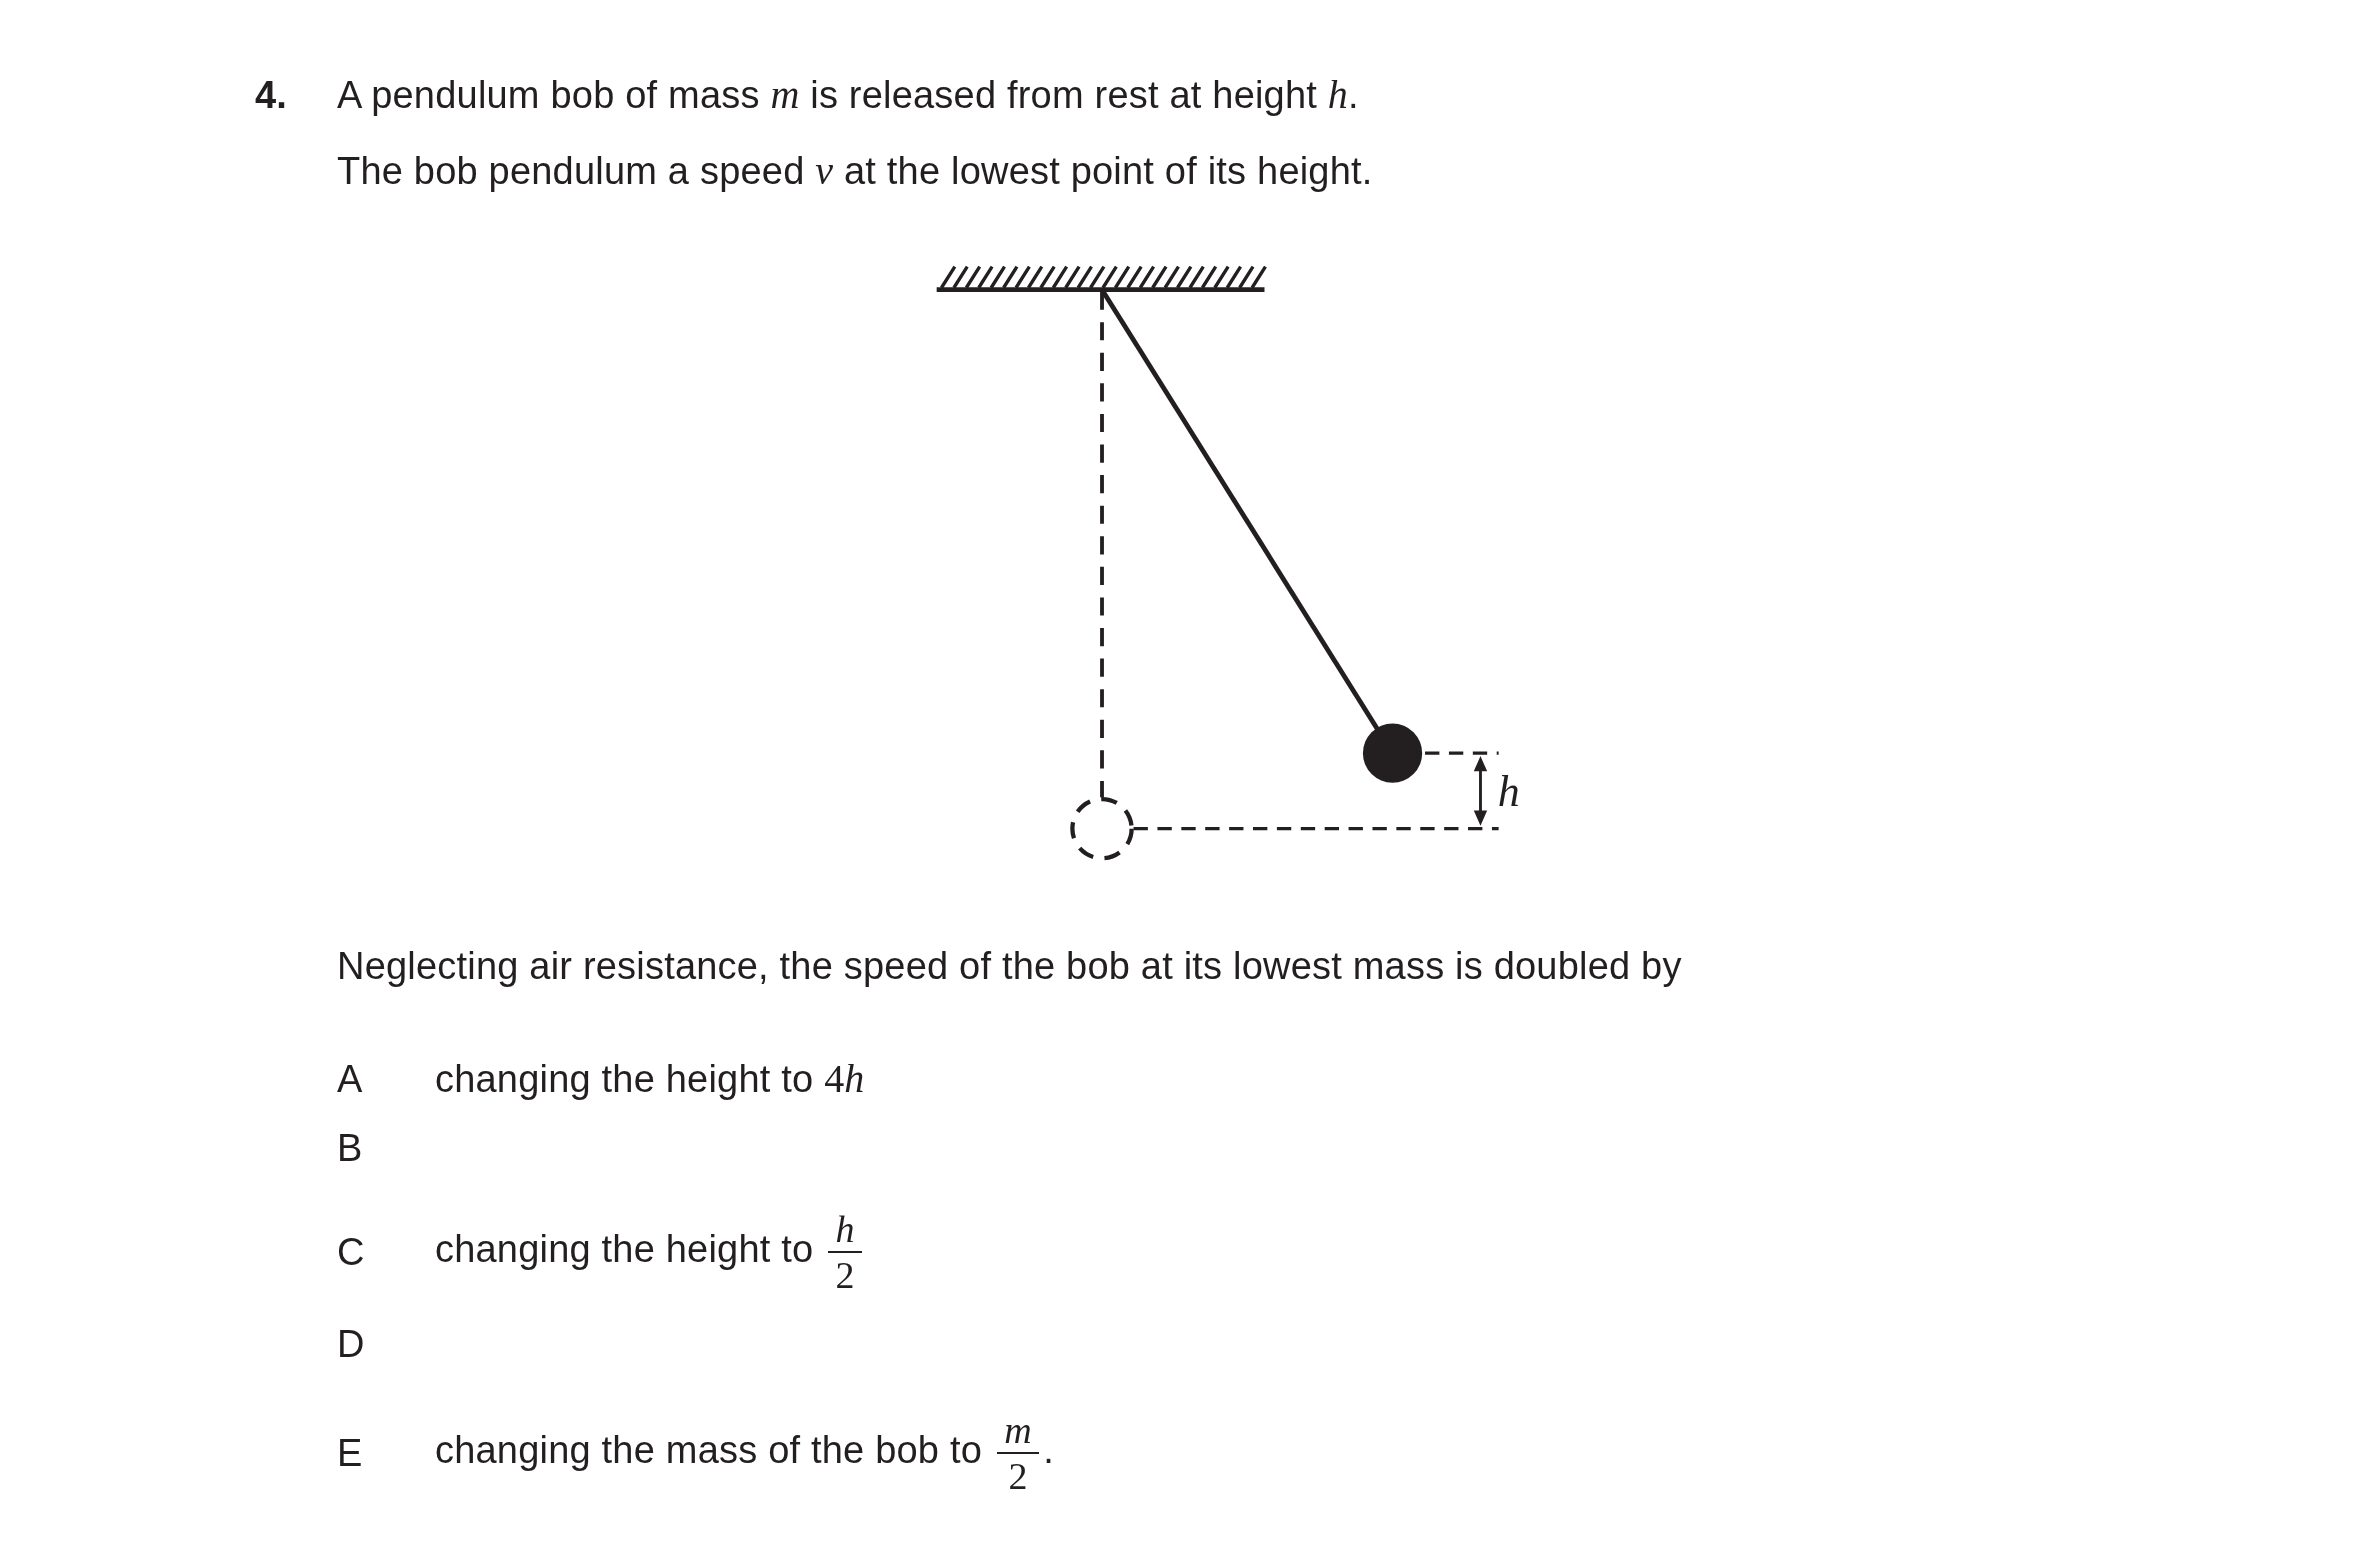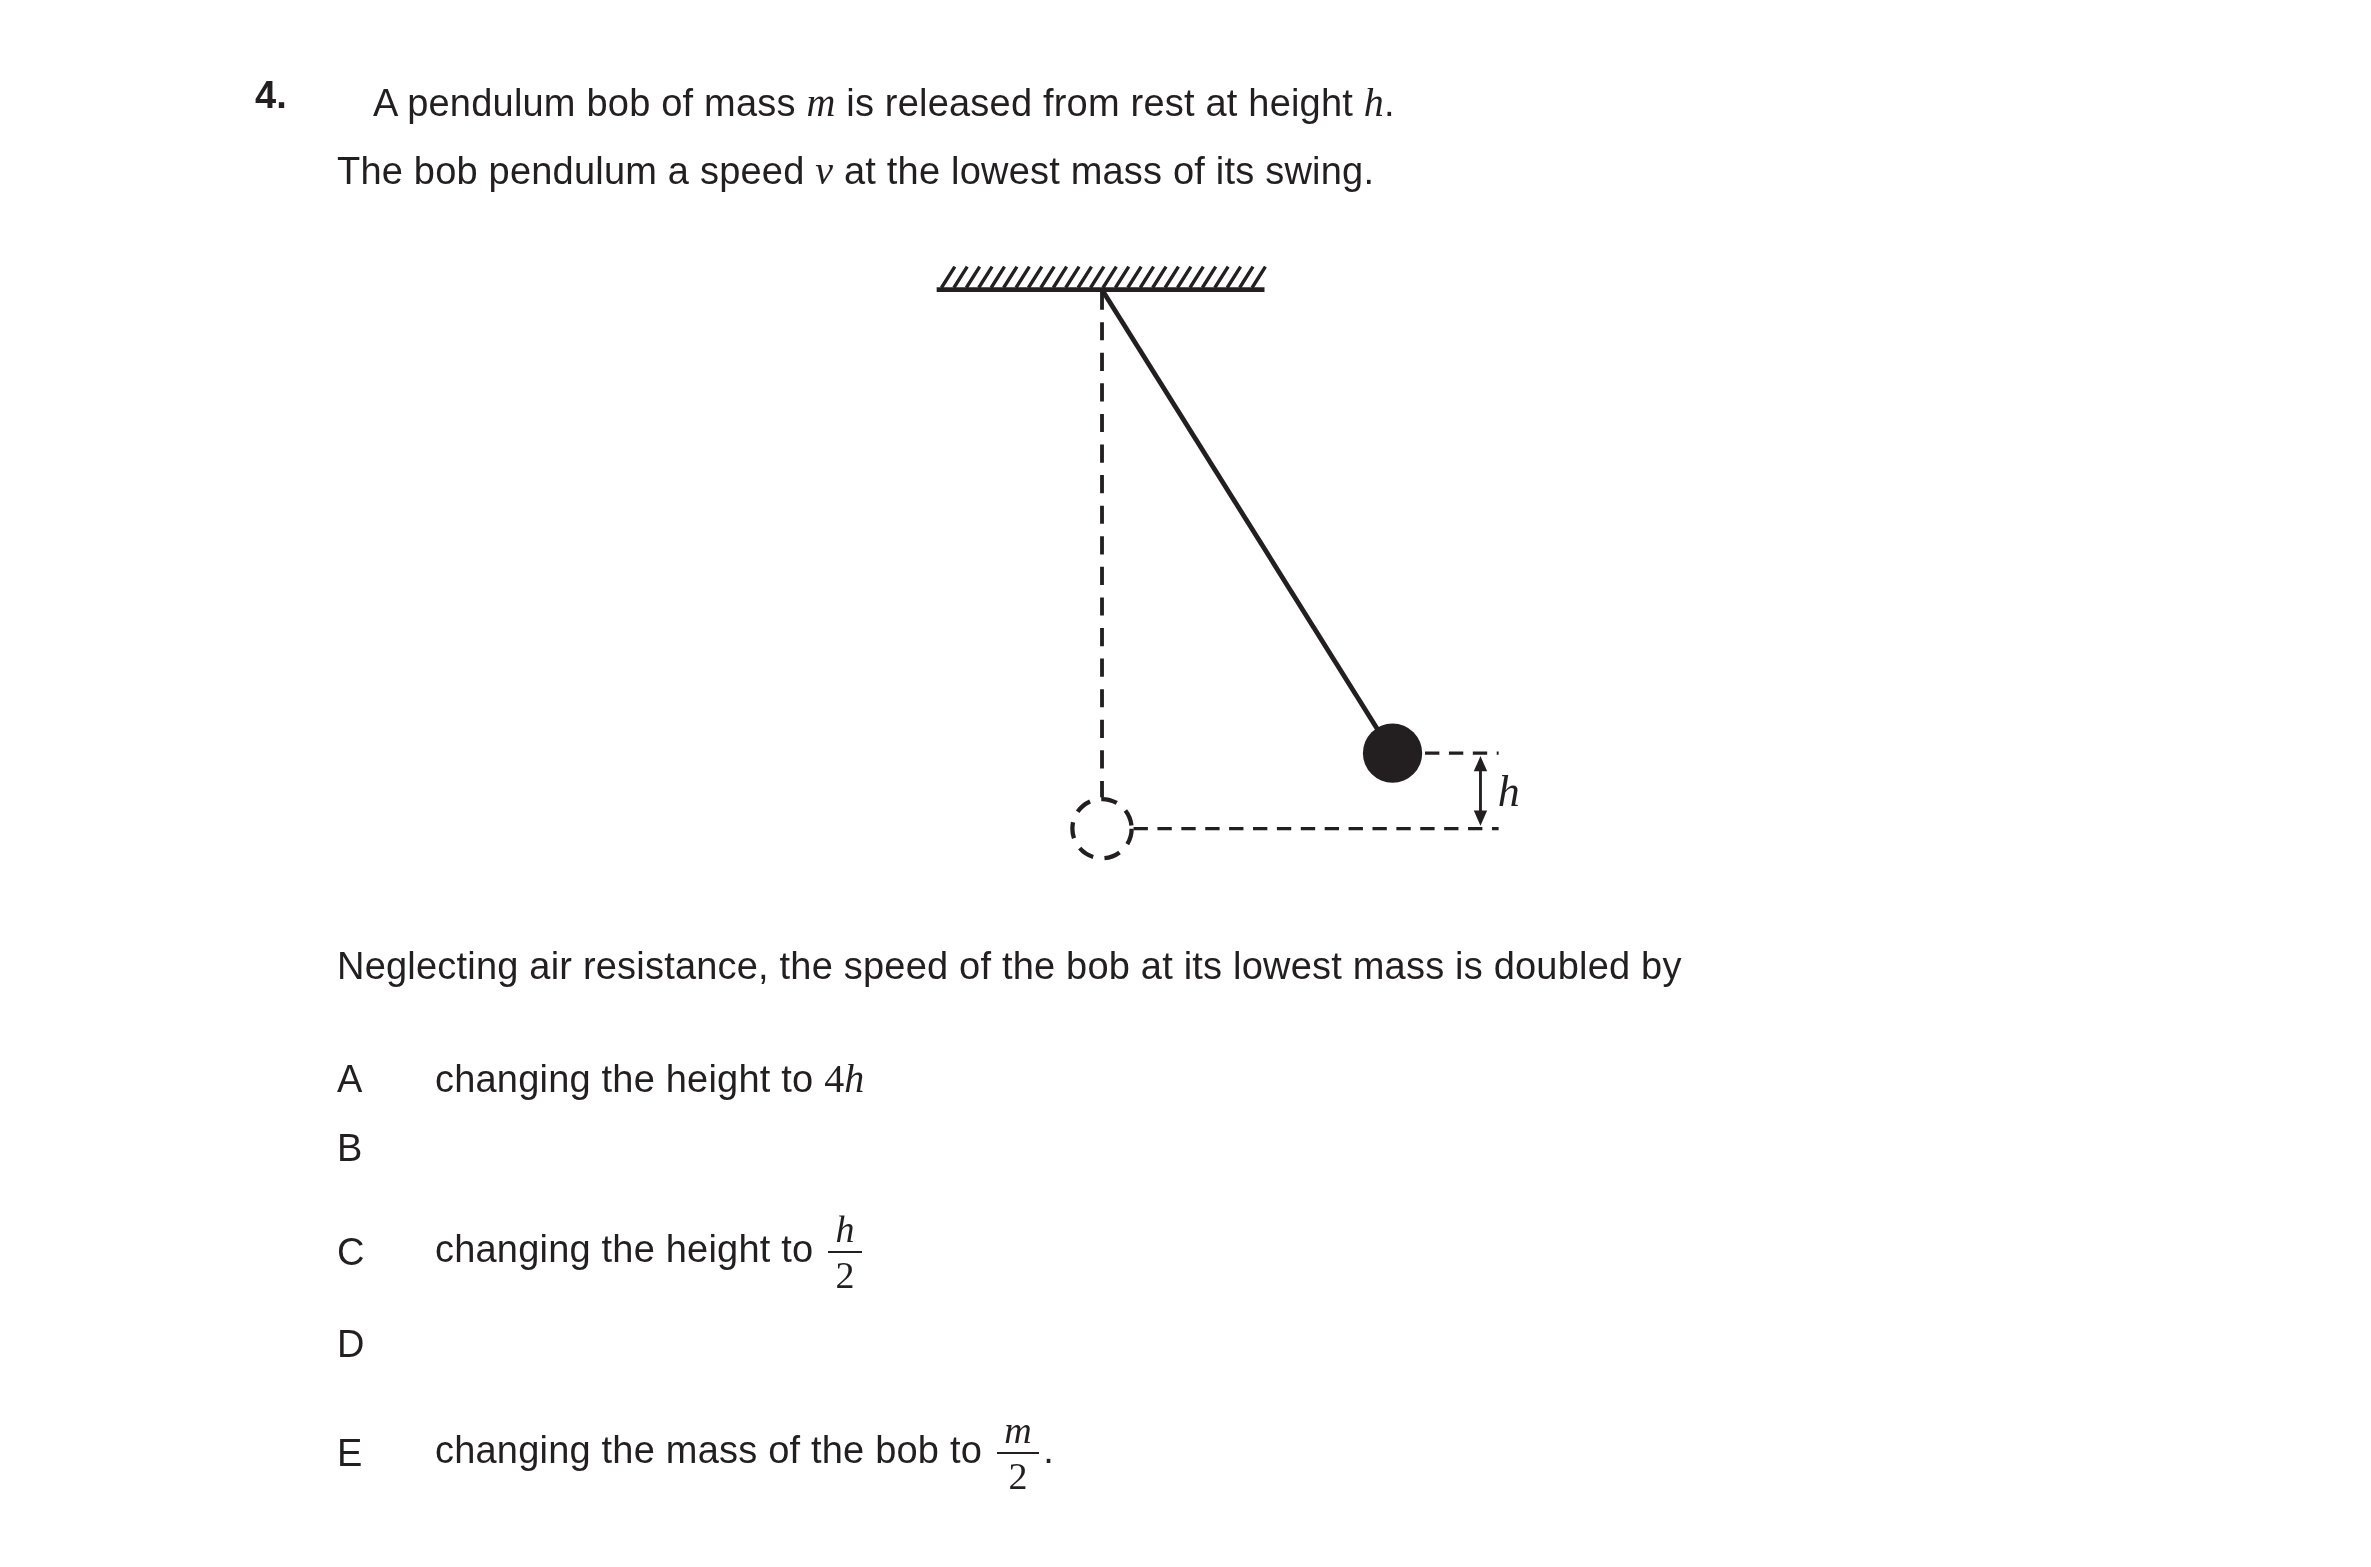--- a/index.html
+++ b/index.html
@@ -68,23 +68,23 @@
     flex: 0 0 98px;
     font-size: 38px;
   }
   svg text { font-family: "Liberation Serif", serif; }
 </style>
 </head>
 <body>
 
 <div class="abs bodytext qnum" style="left:255px; top:72px;">4.</div>
 
-<div class="abs bodytext" style="left:337px; top:80px;margin-left:36px;"><span>A pendulum bob of mass </span><span class="mvar">m</span><span> is released from rest at height </span><span class="mvar">h</span><span>.</span></div>
+<div class="abs bodytext" style="left:337px; top:72px;"><span>A pendulum bob of mass </span><span class="mvar">m</span><span> is released from rest at height </span><span class="mvar">h</span><span>.</span></div>
 
-<div class="abs bodytext" style="left:337px; top:148px;"><span>The bob pendulum a speed </span><span class="mvar">v</span><span> at the lowest mass of its swing.</span></div>
+<div class="abs bodytext" style="left:337px; top:148px;"><span>The bob pendulum a speed </span><span class="mvar">v</span><span> at the lowest point of its height.</span></div>
 
 <svg class="abs" style="left:860px; top:239px;" width="765" height="669" viewBox="900 250 800 700">
 
   <path d="M985,301 l14,-22 M998,301 l14,-22 M1011,301 l14,-22 M1024,301 l14,-22 M1037,301 l14,-22 M1050,301 l14,-22 M1063,301 l14,-22 M1076,301 l14,-22 M1089,301 l14,-22 M1102,301 l14,-22 M1115,301 l14,-22 M1128,301 l14,-22 M1141,301 l14,-22 M1154,301 l14,-22 M1167,301 l14,-22 M1180,301 l14,-22 M1193,301 l14,-22 M1206,301 l14,-22 M1219,301 l14,-22 M1232,301 l14,-22 M1245,301 l14,-22 M1258,301 l14,-22 M1271,301 l14,-22 M1284,301 l14,-22 M1297,301 l14,-22 M1310,301 l14,-22" stroke="#231f20" stroke-width="3.5" fill="none"></path>
 
   <line x1="980" y1="303" x2="1323" y2="303" stroke="#231f20" stroke-width="5"></line>
 
   <line x1="1153" y1="305" x2="1153" y2="834" stroke="#231f20" stroke-width="4" stroke-dasharray="19 13"></line>
 
   <line x1="1153" y1="303" x2="1457" y2="788" stroke="#231f20" stroke-width="5"></line>

